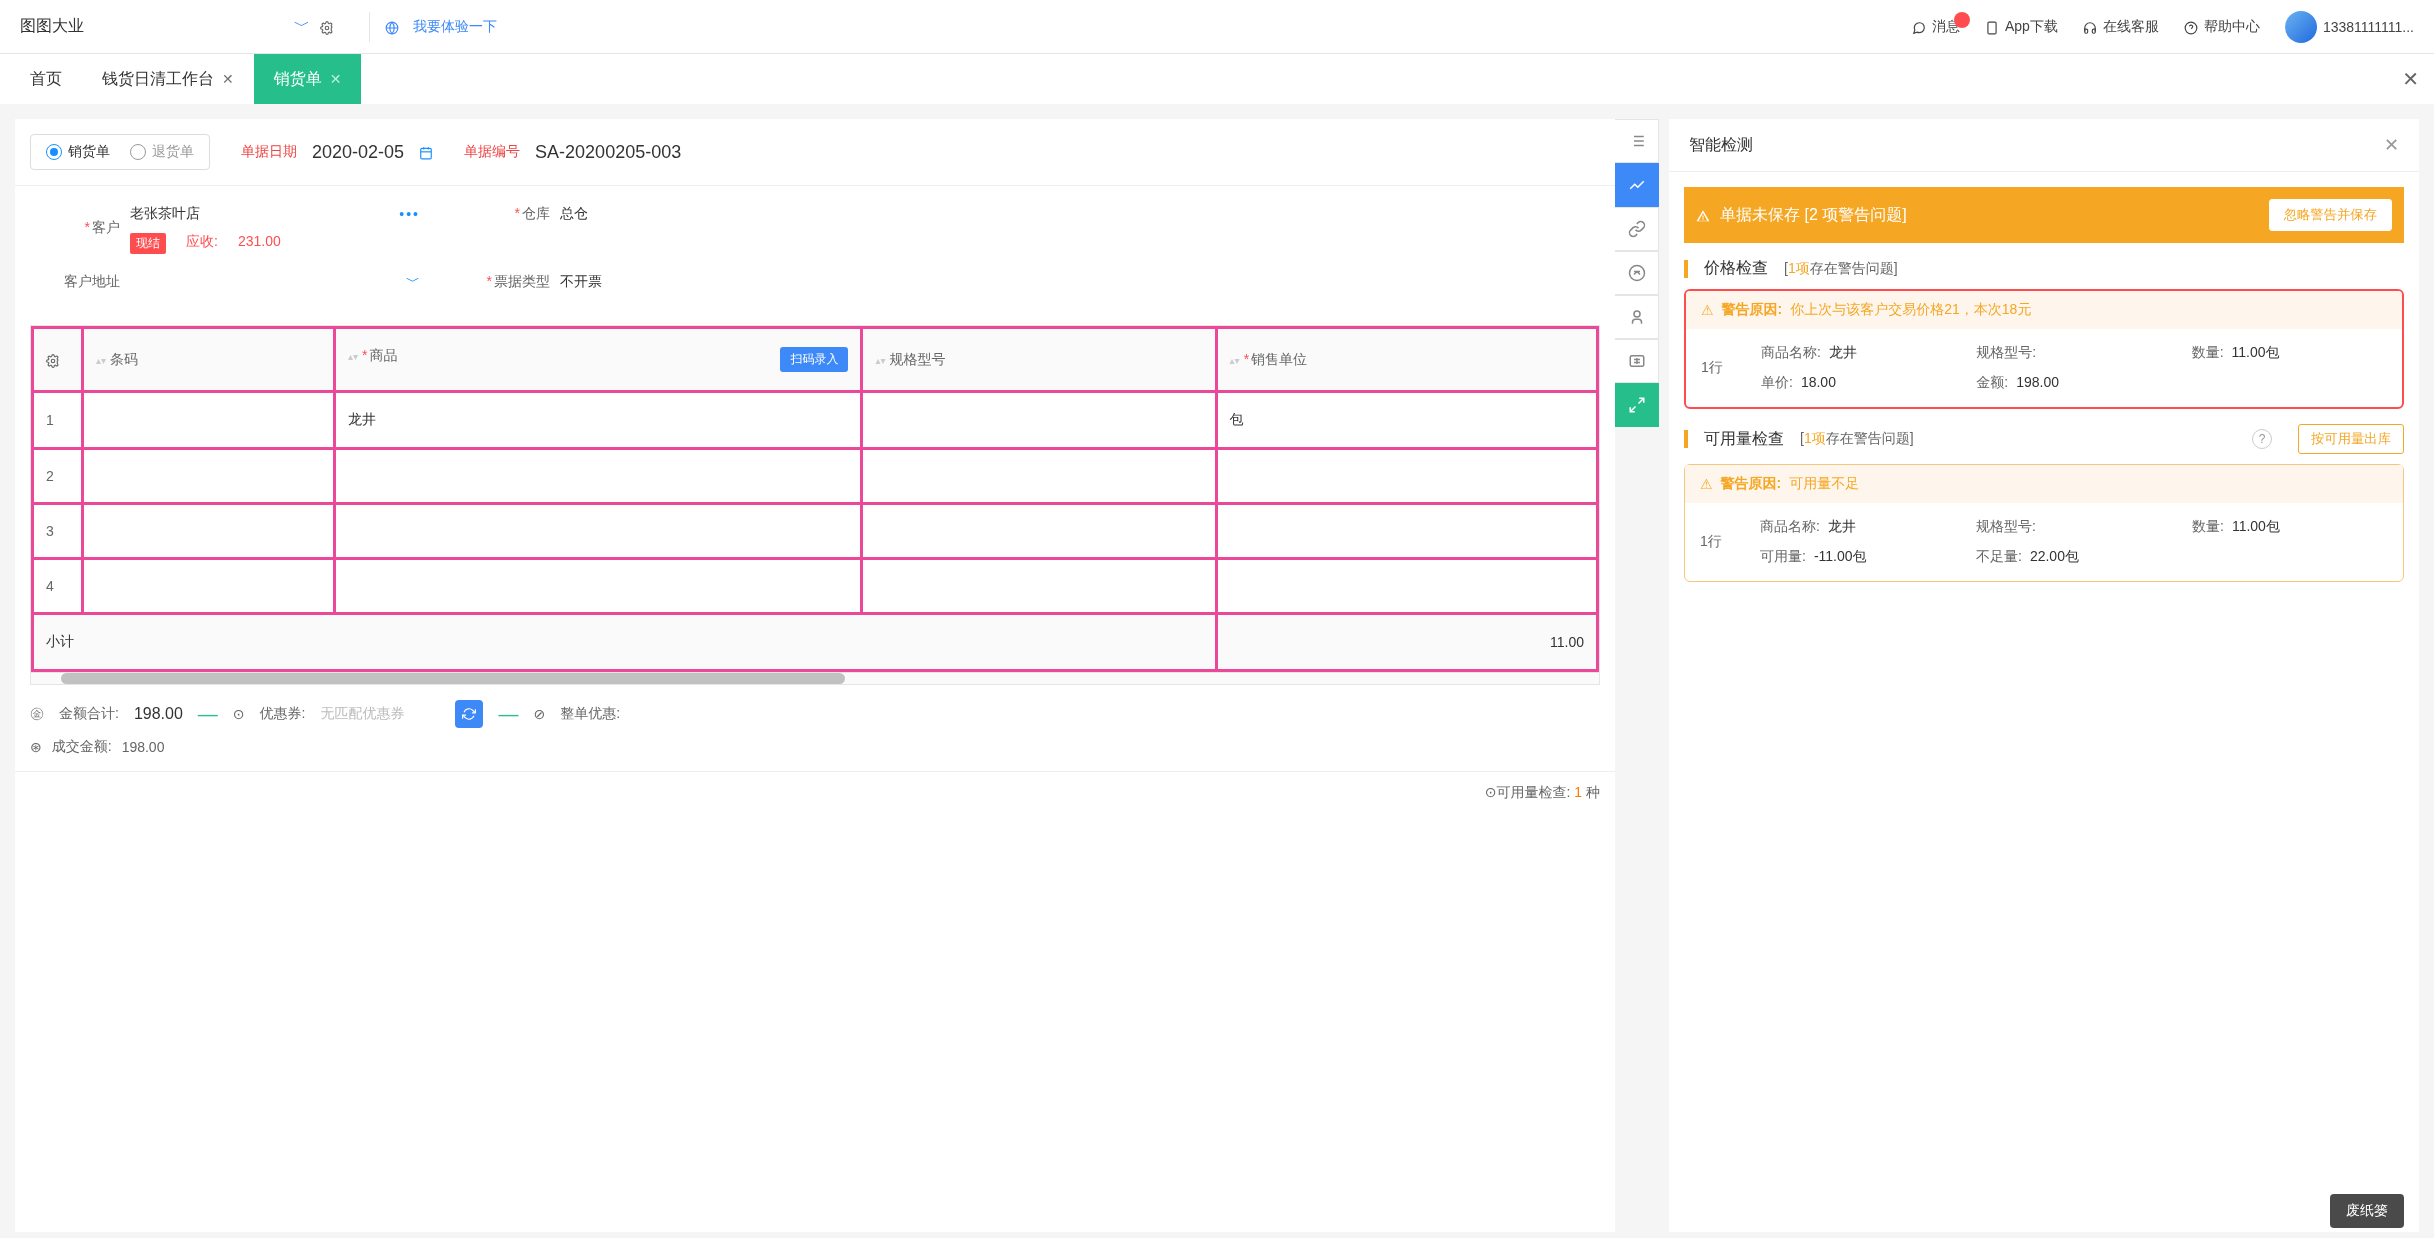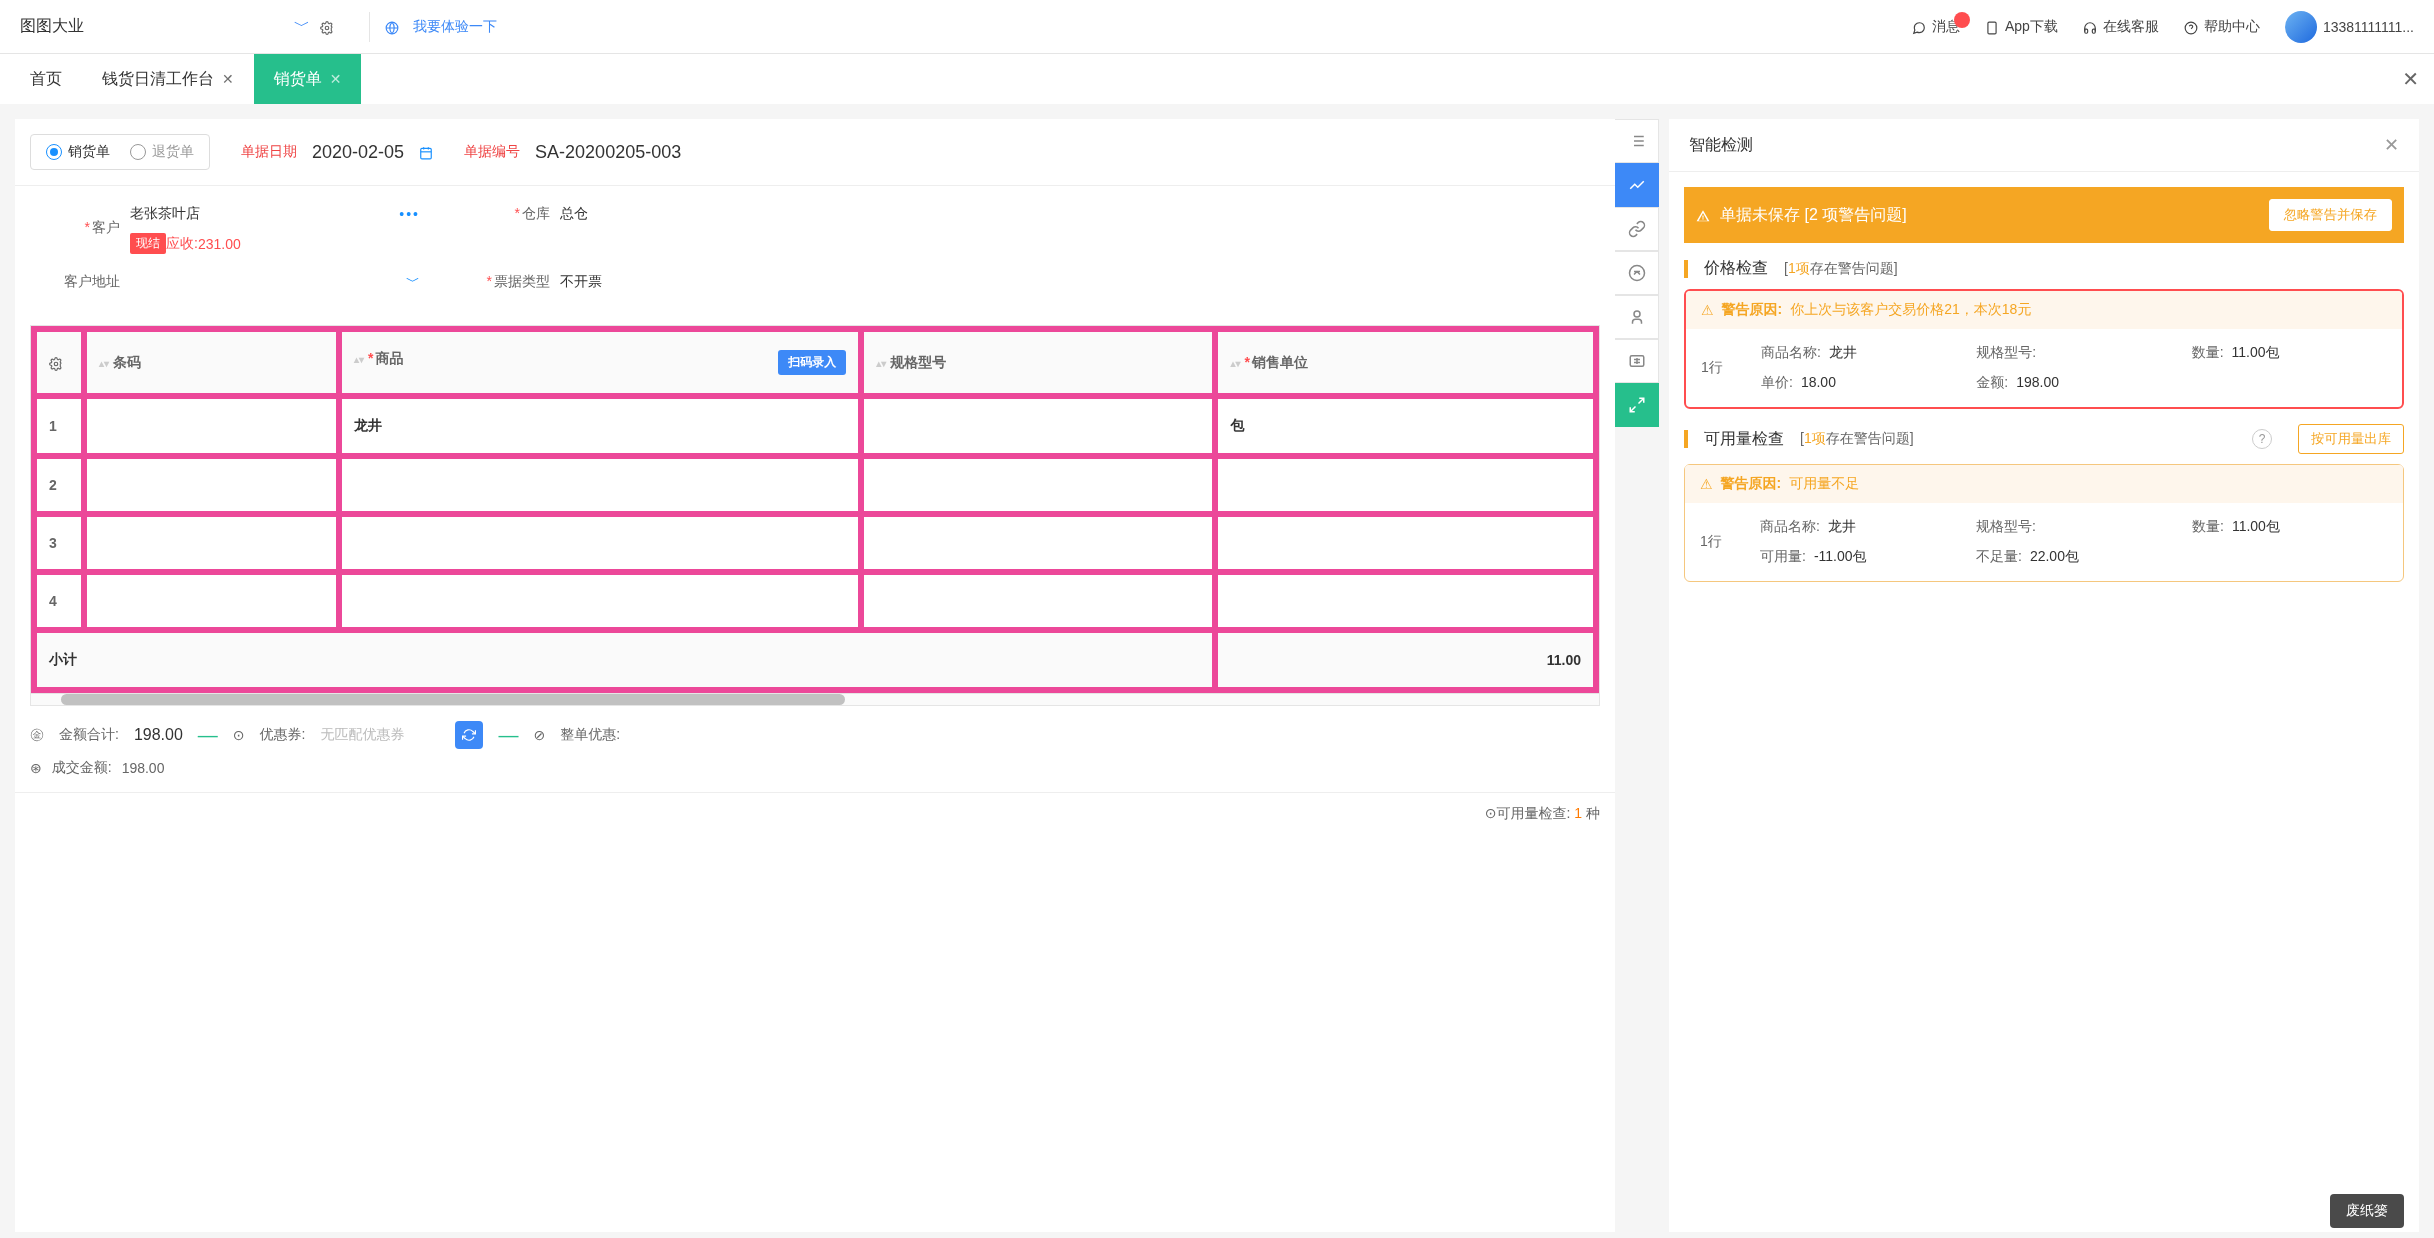--- a/index.html
+++ b/index.html
@@ -41,21 +41,21 @@
 .form-field .label { width: 90px; text-align: right; color: #666; }
 .req { color: #ff4d4f; margin-right: 2px; }
 .input-like { min-width: 200px; padding: 4px 0; display: flex; align-items: center; }
 .more-dots { color: #1890ff; margin-left: auto; letter-spacing: 2px; }
 .chevron-down { color: #1890ff; }
 .tag-red { background: #ff4d4f; color: #fff; padding: 2px 6px; font-size: 12px; border-radius: 2px; }
 .receivable { color: #ff4d4f; }
 
 .table-wrap { border: 1px solid #e5e5e5; margin: 0 15px; }
 .table { width: 100%; border-collapse: collapse; }
-.table th, .table td { border: 6px solid #ec4899; padding: 18px 12px; text-align: left; font-weight: bold; }
+.table th, .table td { border: 3px solid #ec4899; padding: 18px 12px; text-align: left; font-weight: normal; }
 .table th { background: #fafafa; color: #666; position: relative; }
 .sort-icons { color: #ccc; font-size: 10px; margin-right: 4px; display: inline-flex; flex-direction: column; line-height: 6px; }
 .scan-btn { background: #3d89f7; color: #fff; padding: 4px 10px; border-radius: 3px; font-size: 12px; float: right; }
 .gear-cell { text-align: center; color: #999; }
 .row-num { text-align: center; color: #666; }
 .subtotal-row td { background: #fafafa; }
 .scroll-track { height: 12px; background: #fafafa; border: 1px solid #e5e5e5; border-top: none; margin: 0 15px; position: relative; }
 .scroll-thumb { position: absolute; left: 30px; width: 50%; height: 100%; background: #c1c1c1; border-radius: 6px; }
 
 .totals { padding: 15px 15px 5px; display: flex; align-items: center; gap: 15px; color: #666; }
@@ -215,21 +215,21 @@
 
     <div class="form-body">
       <div class="form-row">
         <div class="form-field">
           <span class="label"><span class="req">*</span><span>客户</span></span>
           <div>
             <div class="input-like" style="width:290px">
               <span>老张茶叶店</span>
               <span class="more-dots">•••</span>
             </div>
-            <div style="margin-top:6px;display:flex;align-items:center;gap:0">
+            <div style="margin-top:6px;display:flex;align-items:flex-start;gap:20px">
               <span class="tag-red">现结</span>
               <span class="receivable">应收:</span>
               <span class="receivable">231.00</span>
             </div>
           </div>
         </div>
         <div class="form-field">
           <span class="label"><span class="req">*</span><span>仓库</span></span>
           <div class="input-like">
             <span>总仓</span>

